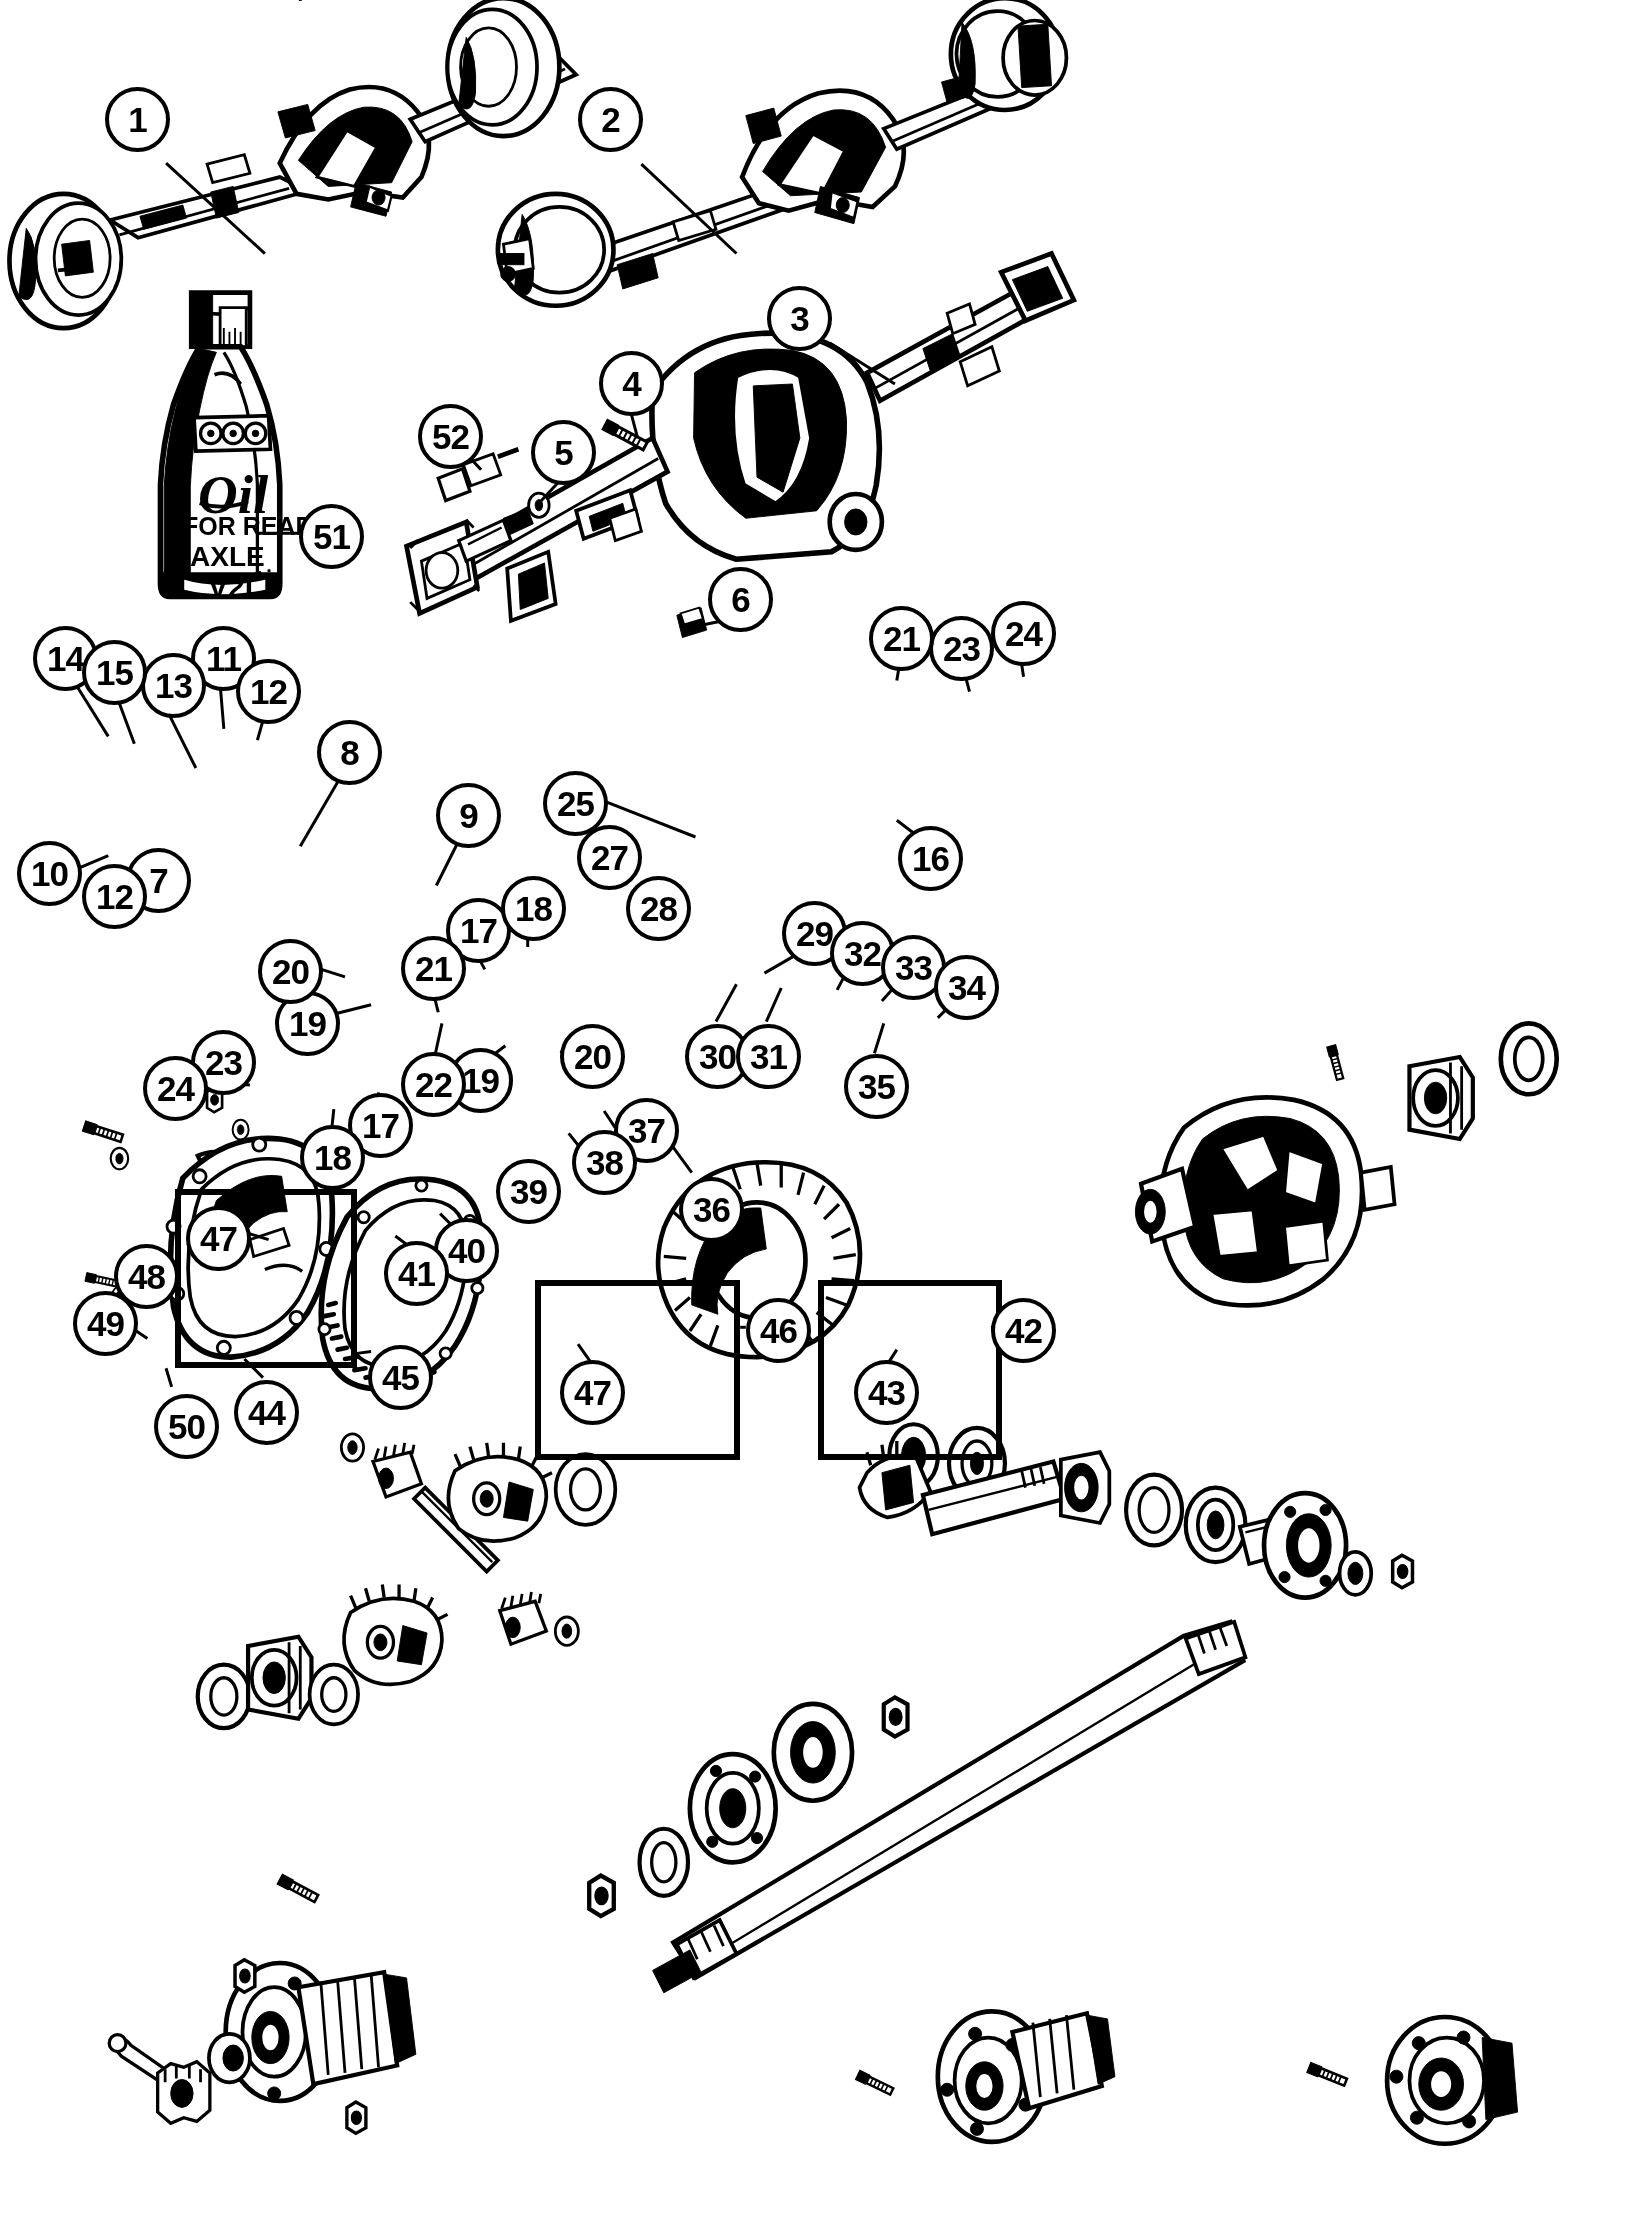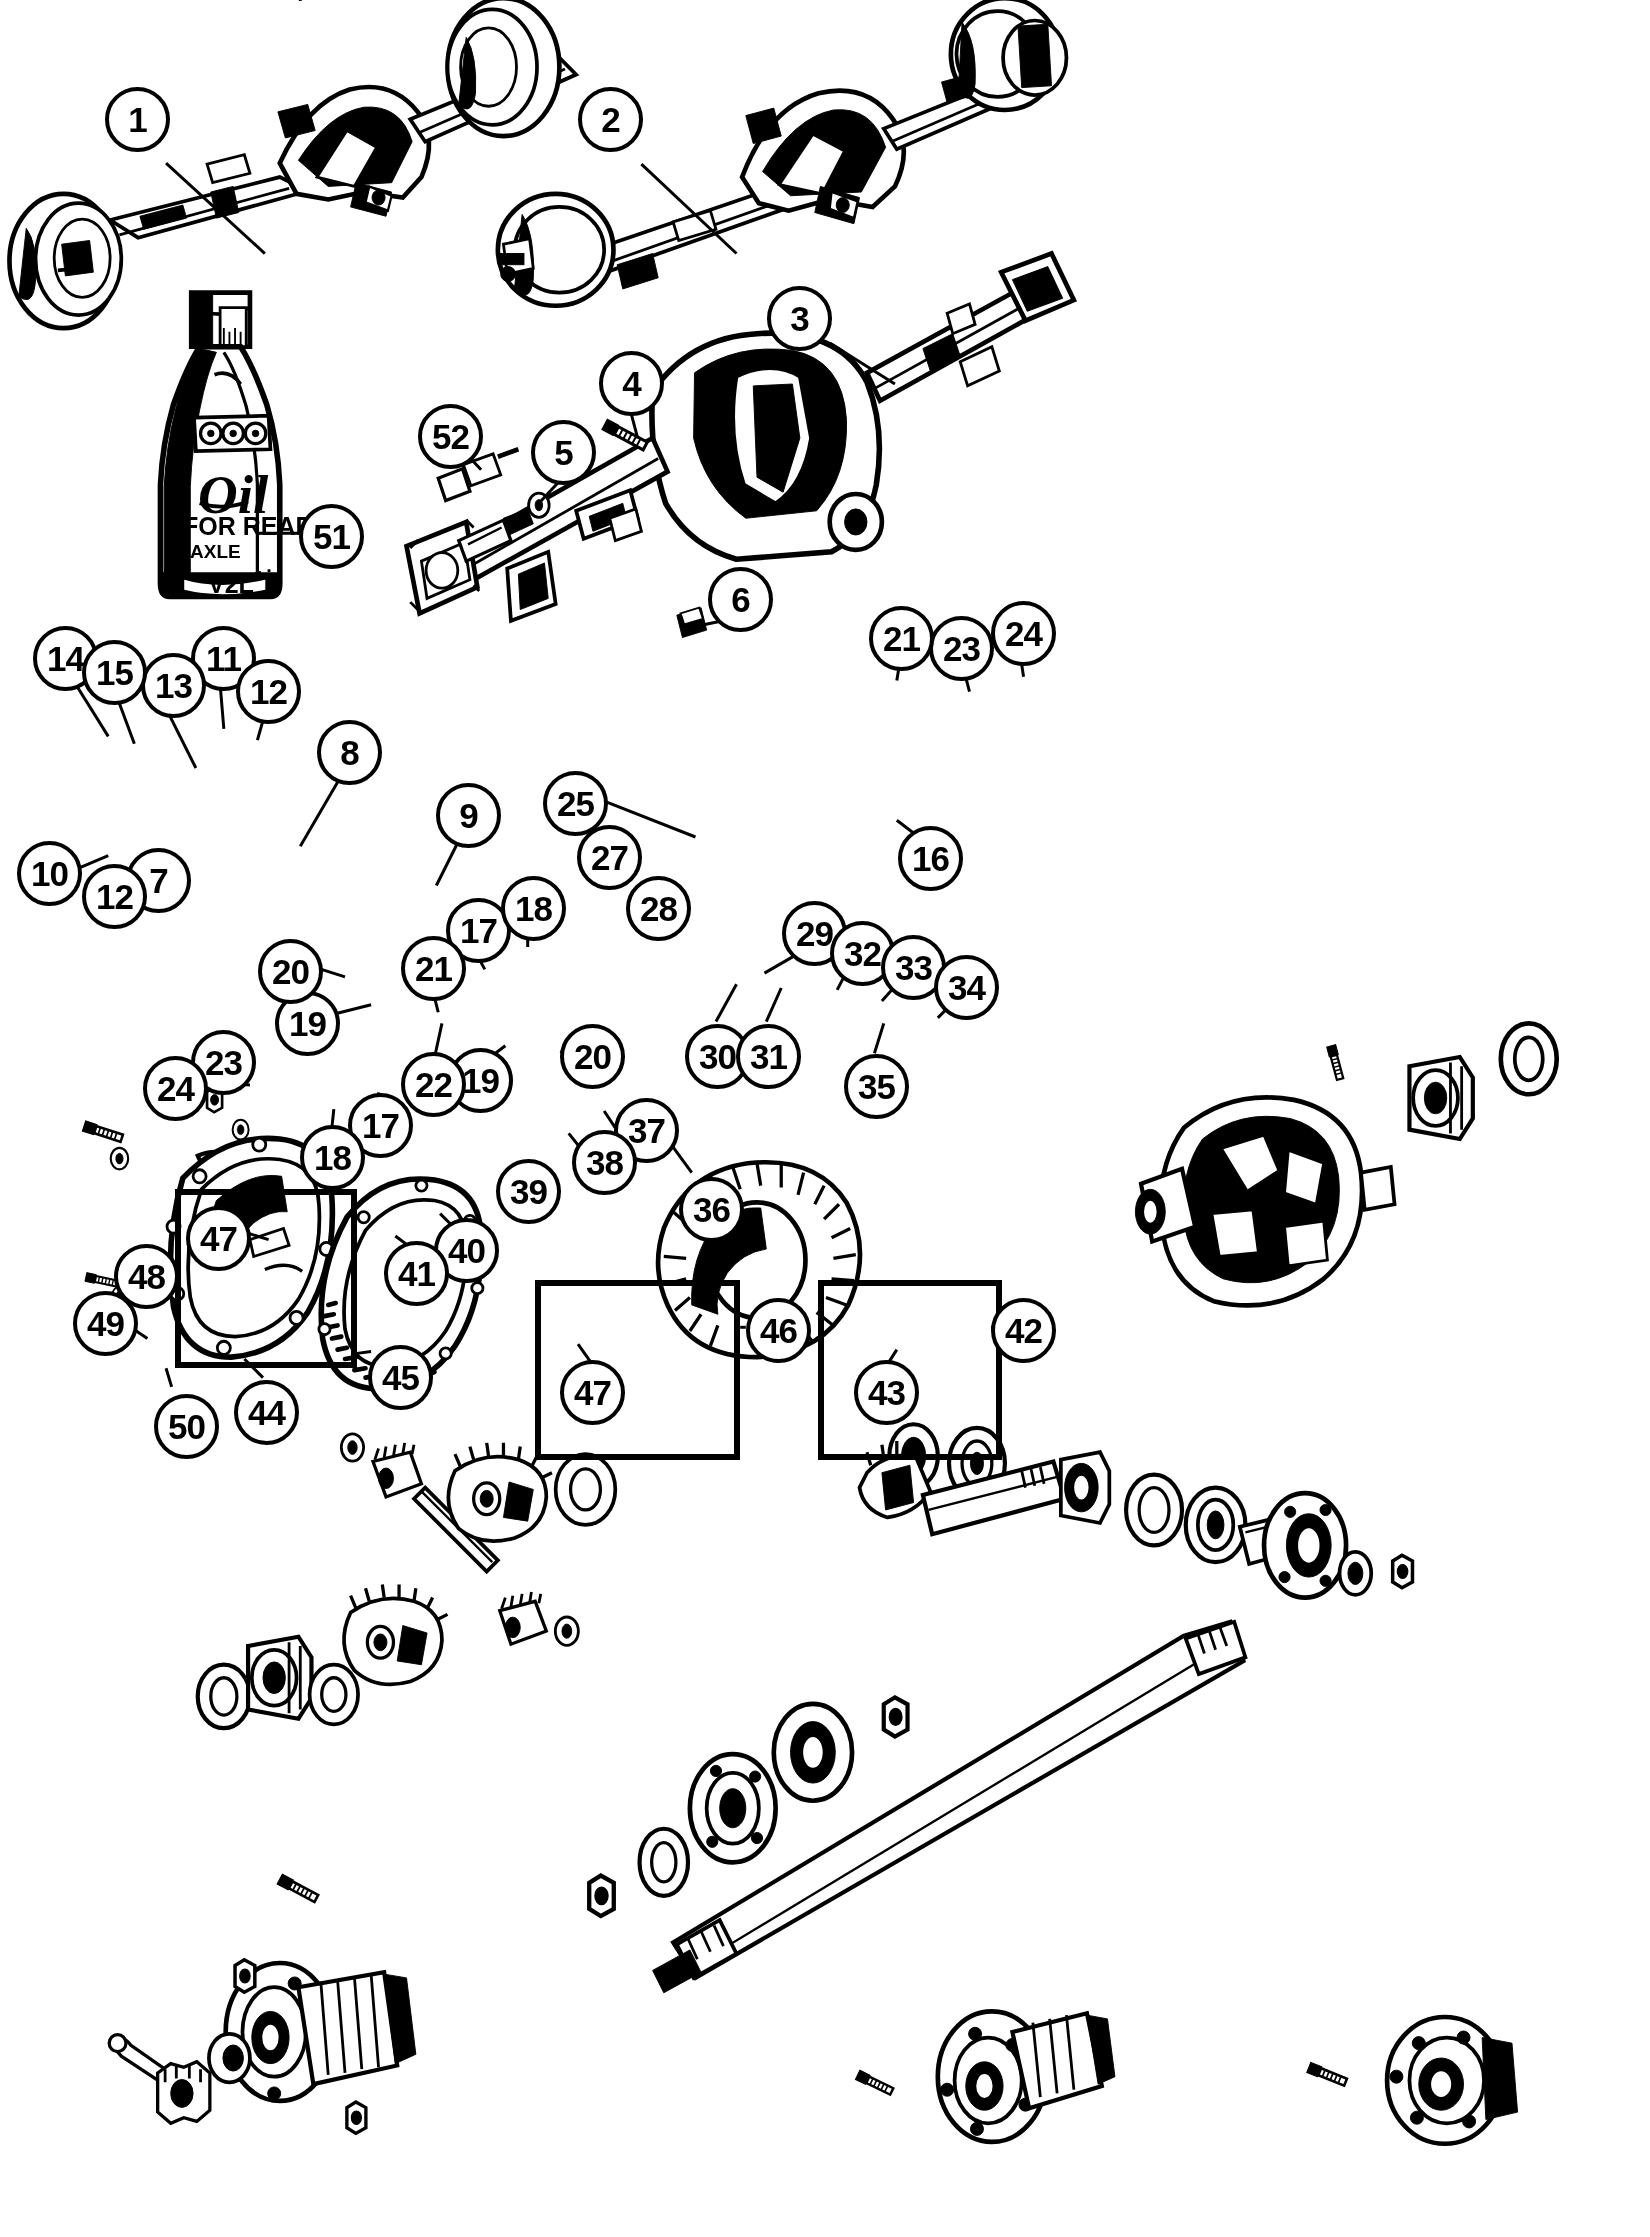--- a/index.html
+++ b/index.html
@@ -627,22 +627,22 @@
 
       <g transform="translate(372 2272) scale(1.2)">
           <use href="#nut-sm"></use>
         </g>
     </g>
 
   </svg>
 
   <div class="bl-text bl-script" style="left:198px;top:463px;font-size:55px;">Oil</div>
   <div class="bl-text" style="left:183px;top:512px;font-size:25px;">FOR REAR</div>
-  <div class="bl-text" style="left:190px;top:541px;font-size:19px;">AXLE</div>
-  <div class="bl-text" style="left:208px;top:570px;font-size:25px;">V2L</div>
+  <div class="bl-text" style="left:190px;top:541px;font-size:28px;">AXLE</div>
+  <div class="bl-text" style="left:208px;top:570px;font-size:30px;">V2L</div>
 
   <div class="inset" style="left:175px;top:1189px;width:182px;height:179px;"></div>
   <div class="inset" style="left:535px;top:1280px;width:205px;height:180px;"></div>
   <div class="inset" style="left:818px;top:1280px;width:184px;height:180px;"></div>
 
   <svg style="position:absolute;left:0;top:0;width:1651px;height:2237px;z-index:30;pointer-events:none;" viewBox="0 0 1771 2400">
     <g stroke="#000" stroke-width="3.2" fill="none">
       <line x1="178" y1="175" x2="284" y2="272"></line>
       <line x1="688" y1="176" x2="790" y2="272"></line>
       <line x1="890" y1="368" x2="960" y2="412"></line>

